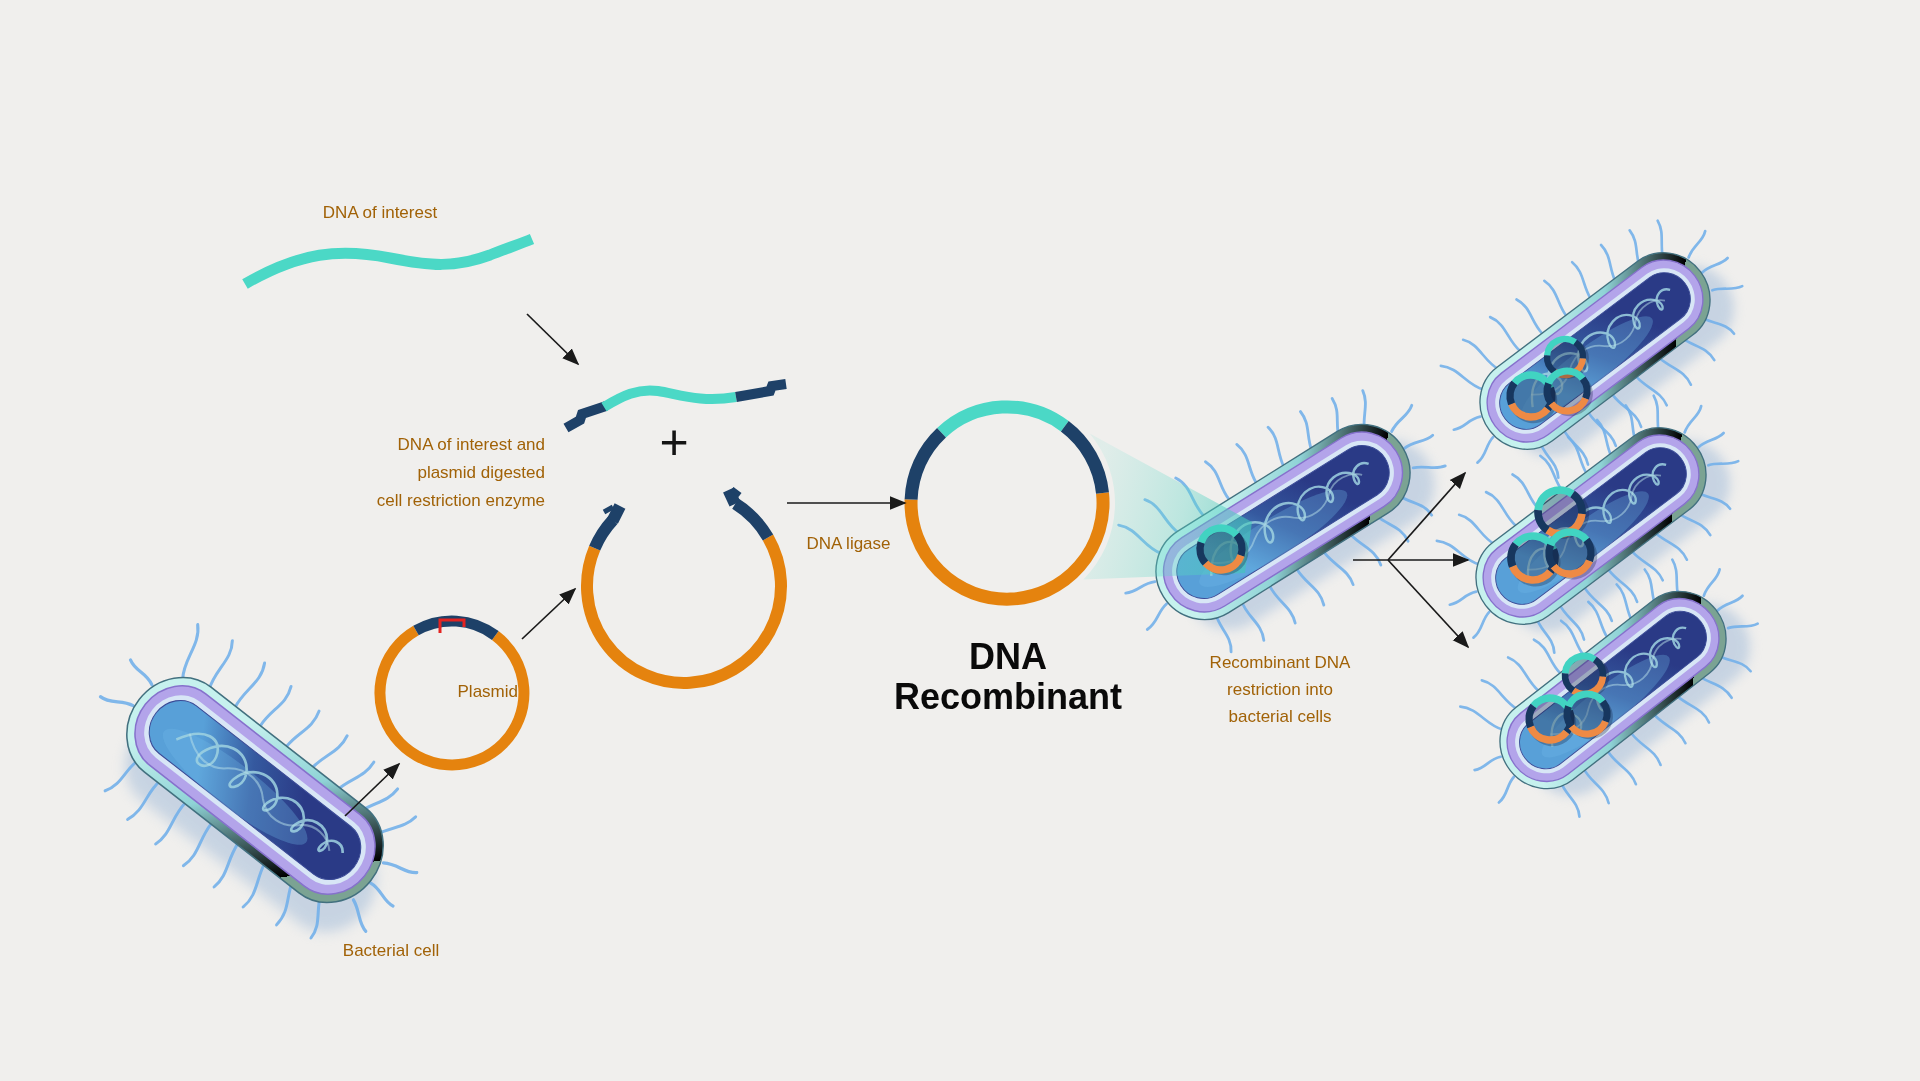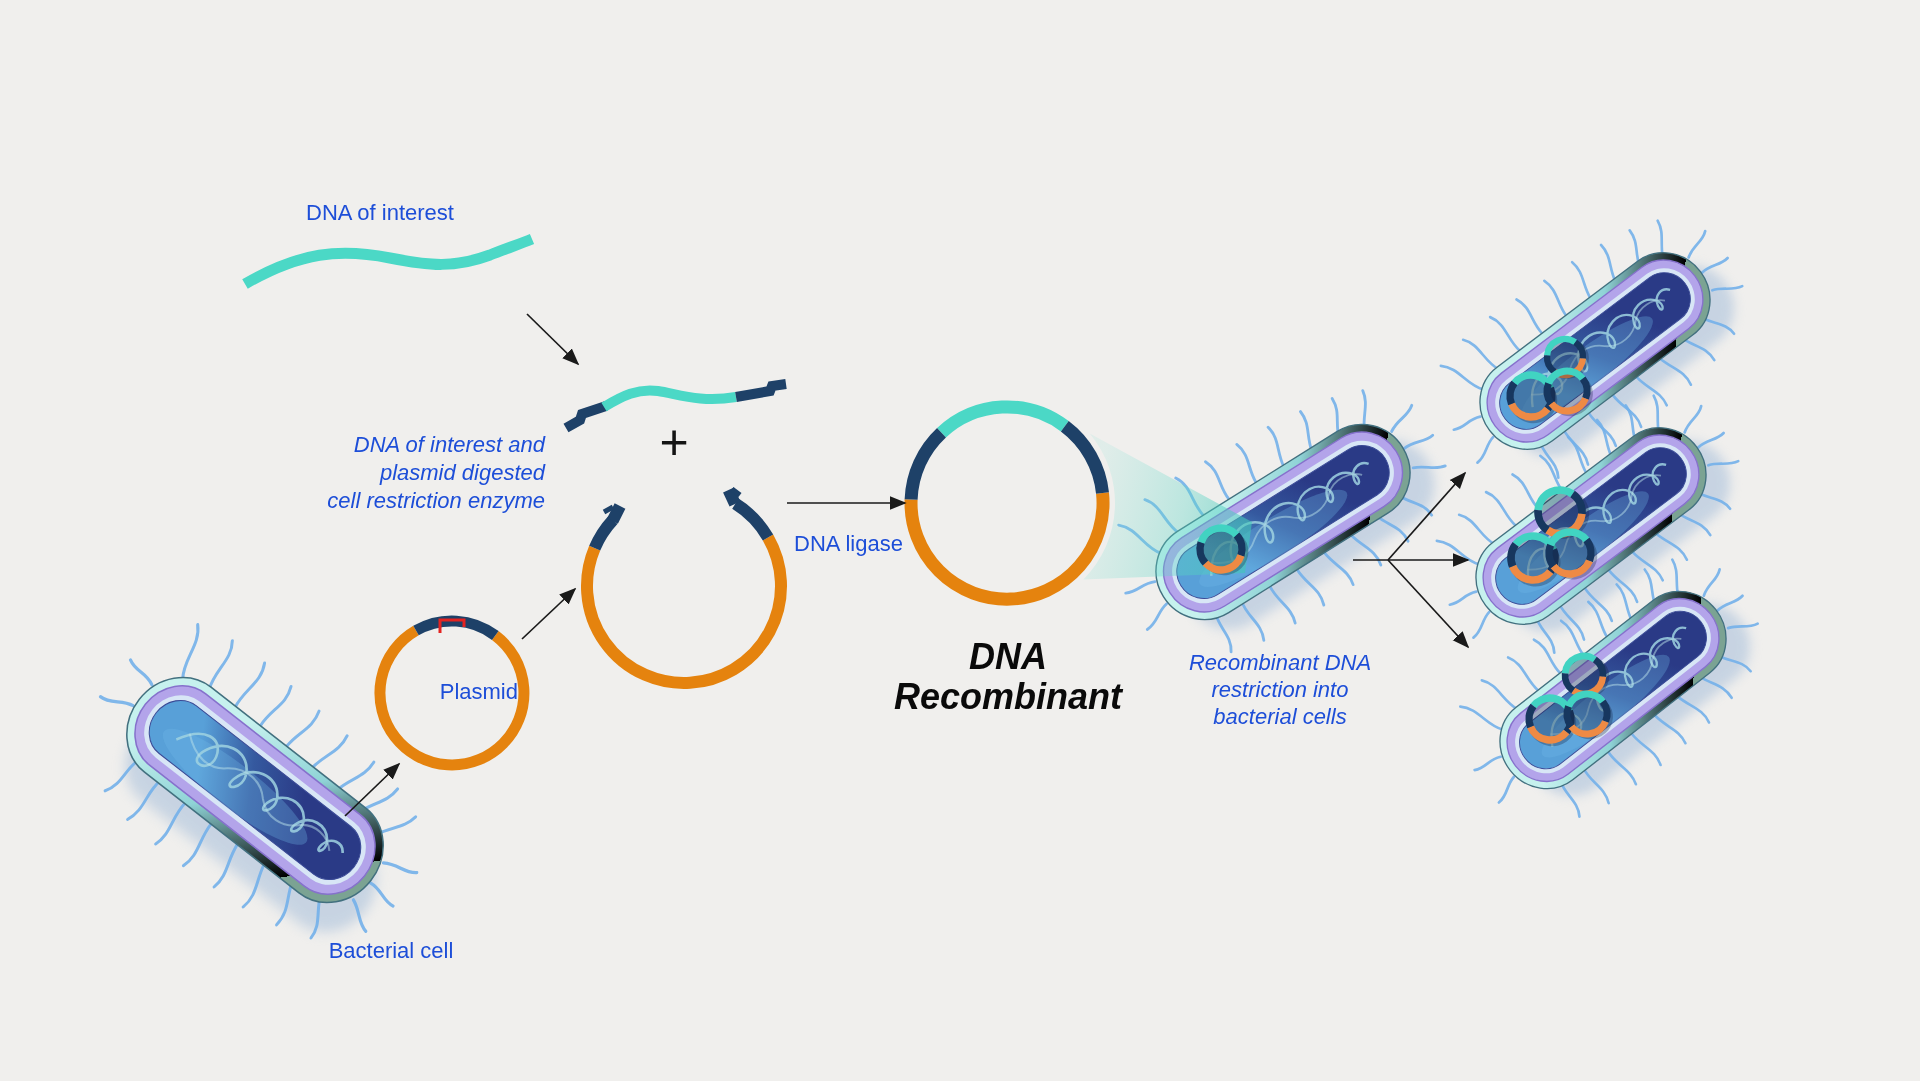--- a/index.html
+++ b/index.html
@@ -1,20 +1,20 @@
 <!DOCTYPE html>
 <html><head>
 <meta charset="utf-8">
 <style>
   html,body{margin:0;padding:0;background:#f0efed;}
   #canvas{position:relative;width:1920px;height:1081px;background:#f0efed;overflow:hidden;
           font-family:"Liberation Sans",sans-serif;}
   #art{position:absolute;left:0;top:0;}
-  .label{position:absolute;font-size:22px;color:#1d4ed8;line-height:28px;}
-  .label .line{display:block;font-style:italic;}
+  .label{position:absolute;font-size:17px;color:#a16207;line-height:28px;}
+  .label .line{display:block;}
   #lbl-dna-of-interest{left:280px;top:199px;width:200px;text-align:center;}
   #lbl-digested{left:295px;top:431px;width:250px;text-align:right;}
   #lbl-plus{left:648px;top:428px;width:52px;text-align:center;font-size:50px;font-weight:400;color:#141414;}
   #lbl-plasmid{left:392px;top:678px;width:126px;text-align:right;}
   #lbl-dna-ligase{left:776px;top:530px;width:145px;text-align:center;}
   #lbl-recombinant{left:880px;top:637px;width:256px;text-align:center;
                    font-size:36px;font-weight:bold;line-height:40px;color:#0a0a0a;}
   #lbl-introduced{left:1152px;top:649px;width:256px;text-align:center;line-height:27px;}
   #lbl-copied{left:1441px;top:826px;width:320px;text-align:center;line-height:29px;}
   #lbl-bacterial-cell{left:308px;top:937px;width:166px;text-align:center;}

